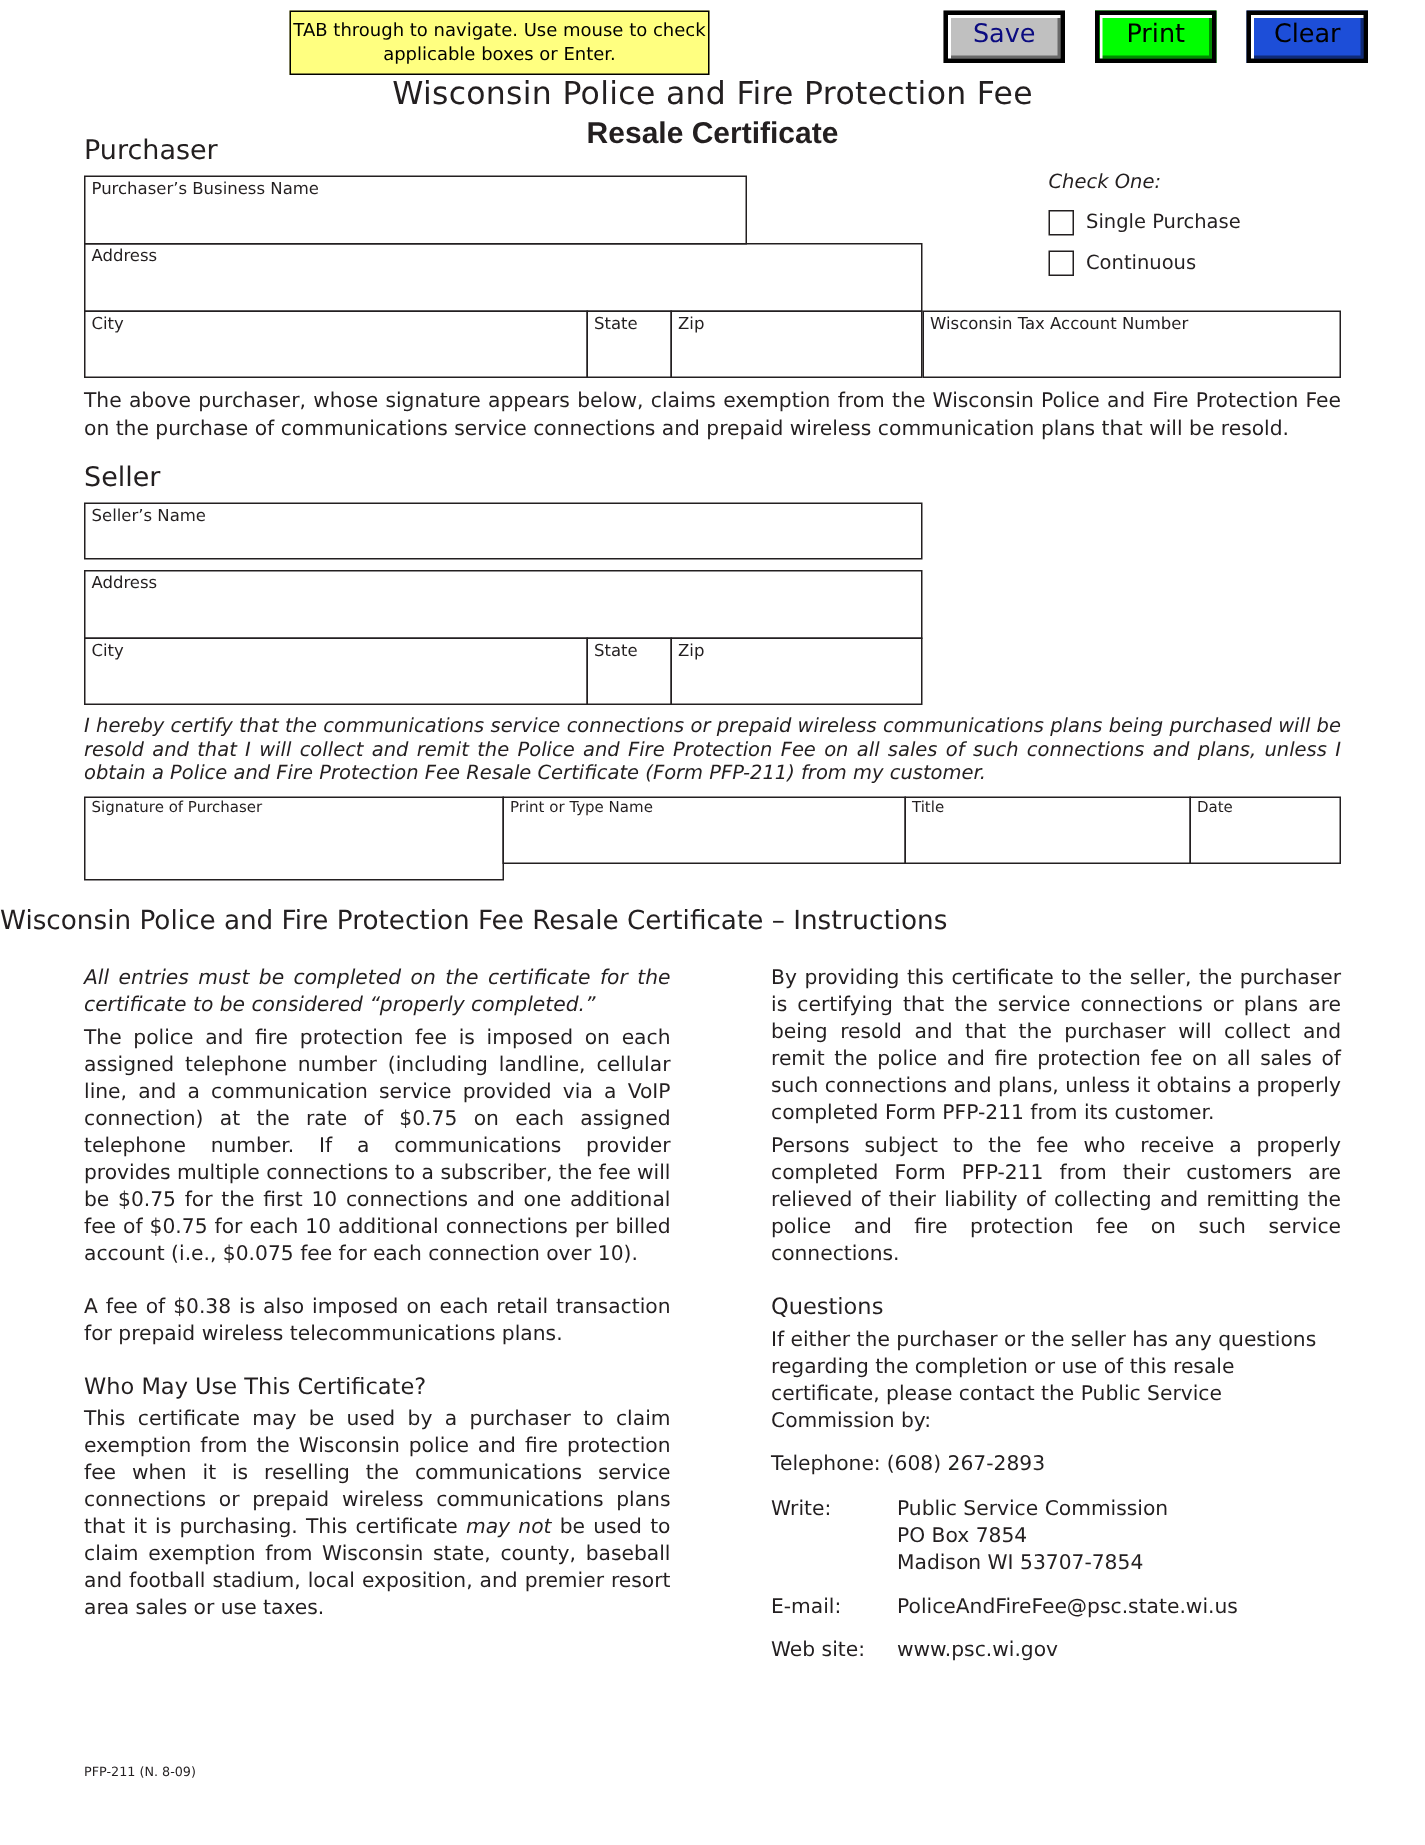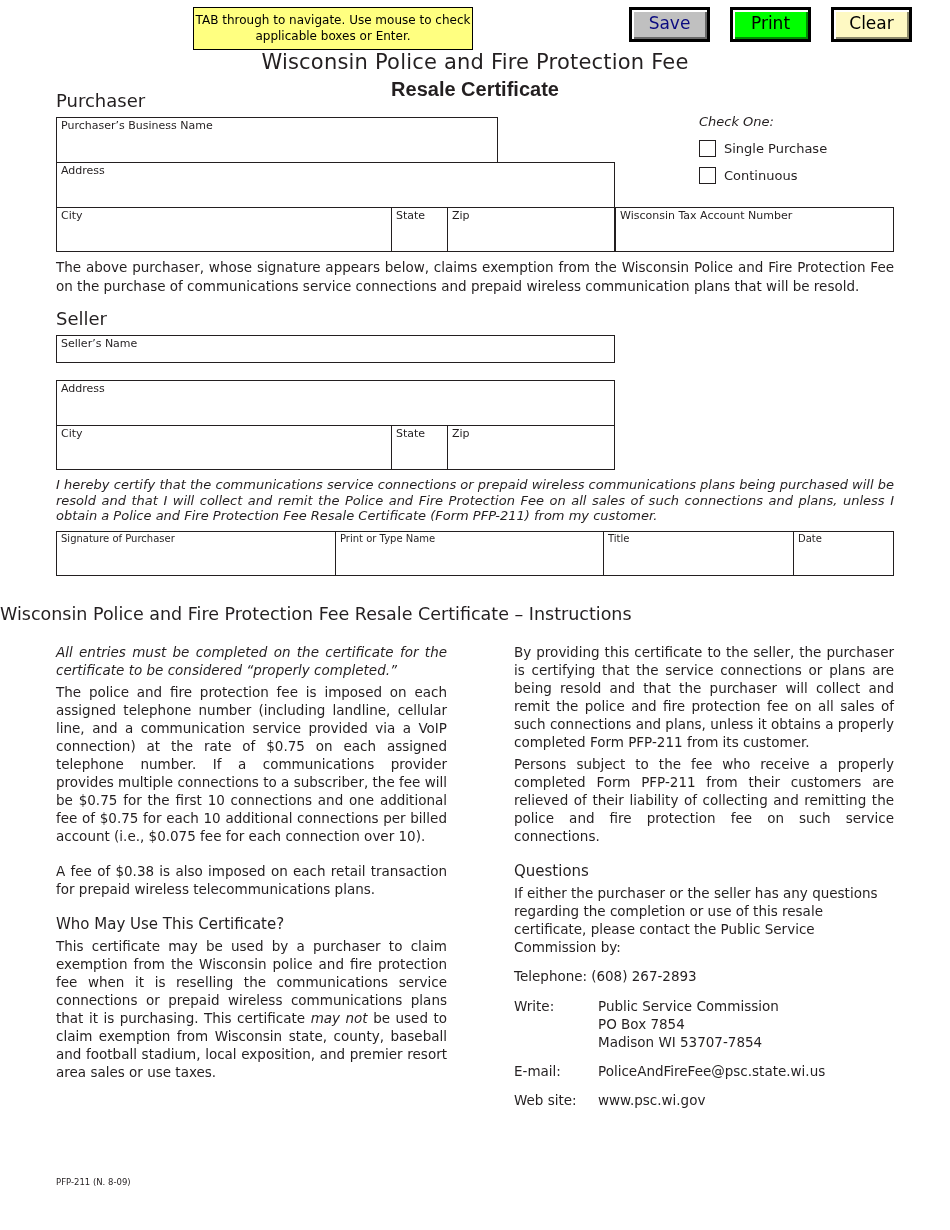--- a/index.html
+++ b/index.html
@@ -14,21 +14,21 @@
   }
   .btn {
     top: 7px; height: 35px; width: 81px;
     border: 3px solid #000;
     font-size: 17px; text-align: center; line-height: 27px;
     box-shadow: inset 2px 2px 0 #ffffff, inset -2px -2px 0 rgba(0,0,0,0.45);
     cursor: pointer;
   }
   .btn-save { left: 629px; background: #c0c0c0; color: #0b0b80; }
   .btn-print { left: 730px; background: #00ff00; color: #000; }
-  .btn-clear { left: 831px; background: #fef9c3; color: #000; }
+  .btn-clear { left: 831px; background: #1d4ed8; color: #000; }
 
   .title1 { left: 0; width: 950px; top: 50px; text-align: center; font-size: 21px; color: #231f20; letter-spacing: 0.2px; }
   .title2 { left: 0; width: 950px; top: 78px; text-align: center; font-size: 20px; font-weight: bold; font-family: "Liberation Sans", sans-serif; color: #231f20; }
 
   .section-h { font-size: 18px; color: #231f20; }
   .cell { position: absolute; border: 1px solid #231f20; }
   .lbl { position: absolute; left: 4px; top: 1px; font-size: 11px; color: #231f20; white-space: nowrap; }
   .field { position: absolute; left: 4px; right: 4px; bottom: 2px; height: 20px; border: none; background: transparent; font-size: 12px; outline: none; }
 
   .check-one { left: 699px; top: 114px; font-size: 13px; font-style: italic; }
@@ -94,21 +94,21 @@
 <div class="abs chk-row" style="top:167px;">
   <span class="chk"></span>
   <span>Continuous</span>
 </div>
 
 <div class="abs para" style="left:56px; top:258px; width:838px;">The above purchaser, whose signature appears below, claims exemption from the Wisconsin Police and Fire Protection Fee on the purchase of communications service connections and prepaid wireless communication plans that will be resold.</div>
 
 <div class="abs section-h" style="left:56px; top:308px;">Seller</div>
 
 <div class="abs" style="left:56px; top:335px; width:560px; height:135px;">
-  <div class="cell" style="left:0; top:0; width:559px; height:28px;">
+  <div class="cell" style="left:0; top:0; width:559px; height:38px;">
     <span class="lbl">Seller’s Name</span>
     <input class="field" style="">
   </div>
   <div class="cell" style="left:0; top:45px; width:559px; height:46px;">
     <span class="lbl">Address</span>
     <input class="field" style="">
   </div>
   <div class="cell" style="left:0; top:90px; width:336px; height:45px;">
     <span class="lbl">City</span>
     <input class="field" style="">
@@ -119,21 +119,21 @@
   </div>
   <div class="cell" style="left:391px; top:90px; width:168px; height:45px;">
     <span class="lbl">Zip</span>
     <input class="field" style="">
   </div>
 </div>
 
 <div class="abs cert" style="left:56px; top:477px; width:838px;">I hereby certify that the communications service connections or prepaid wireless communications plans being purchased will be resold and that I will collect and remit the Police and Fire Protection Fee on all sales of such connections and plans, unless I obtain a Police and Fire Protection Fee Resale Certificate (Form PFP-211) from my customer.</div>
 
 <div class="abs" style="left:56px; top:531px; width:838px; height:45px;">
-  <div class="cell" style="left:0; top:0; width:280px; height:45px;">
+  <div class="cell" style="left:0; top:0; width:280px; height:56px;">
     <span class="lbl" style="font-size:10px;">Signature of Purchaser</span>
     <input class="field" style="">
   </div>
   <div class="cell" style="left:279px; top:0; width:269px; height:45px;">
     <span class="lbl" style="font-size:10px;">Print or Type Name</span>
     <input class="field" style="">
   </div>
   <div class="cell" style="left:547px; top:0; width:191px; height:45px;">
     <span class="lbl" style="font-size:10px;">Title</span>
     <input class="field" style="">

